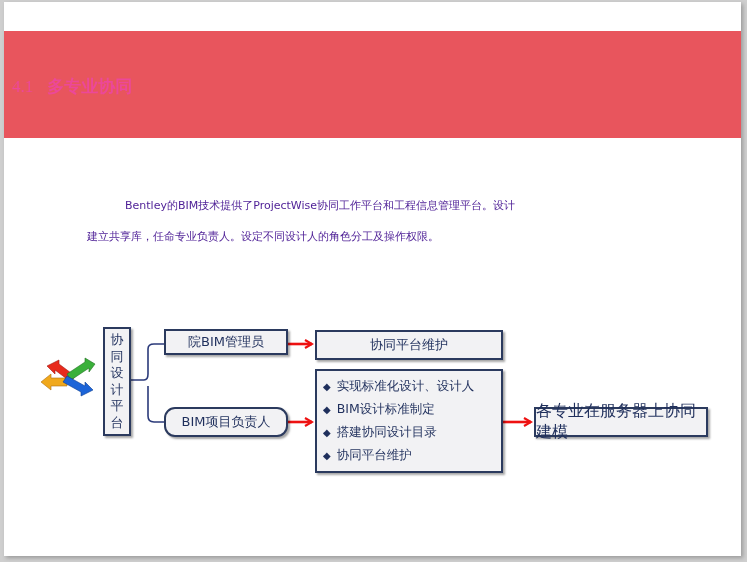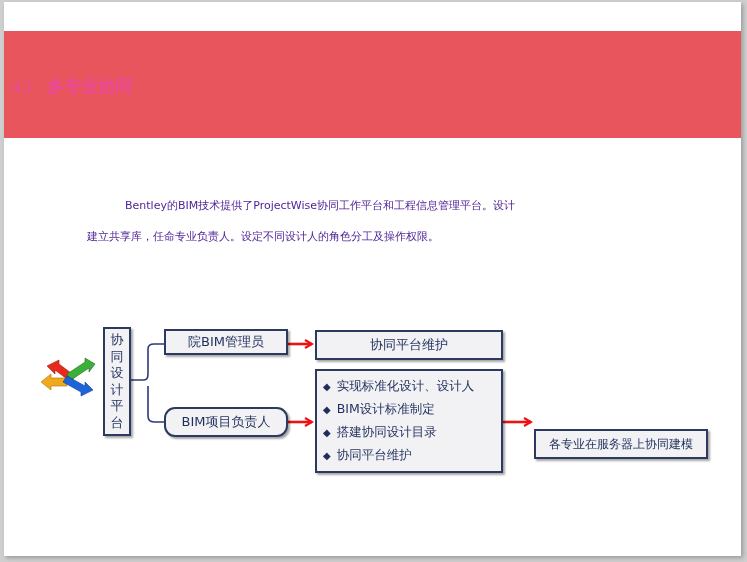--- a/index.html
+++ b/index.html
@@ -41,21 +41,21 @@
   }
   .vbox span { display:block; }
   .admin { left:160px; top:327px; width:124px; height:26px; }
   .lead  { left:160px; top:405px; width:124px; height:30px;border-radius:11px; }
   .maint { left:311px; top:328px; width:188px; height:30px;align-items:center; }
   .tasks { left:311px; top:367px; width:188px; height:104px;
            flex-direction:column; align-items:flex-start; justify-content:space-around;
            padding:4px 6px; }
   .tasks .item { display:flex; align-items:center; font-size:12.5px; white-space:nowrap; }
   .tasks .item .dia { font-size:10px; margin-right:6px; color:#1f2f5c; }
-  .model { left:530px; top:427px; width:174px; height:30px; font-size:12px; }
+  .model { left:530px; top:405px; width:174px; height:30px; font-size:16px; }
 
   svg.conn { position:absolute; left:0; top:0; width:737px; height:554px; pointer-events:none; }
 </style>
 </head>
 <body>
 
 <div class="slide">
   <div class="band"></div>
   <div class="title">
     <span class="num">4.1</span><span>多专业协同</span>

